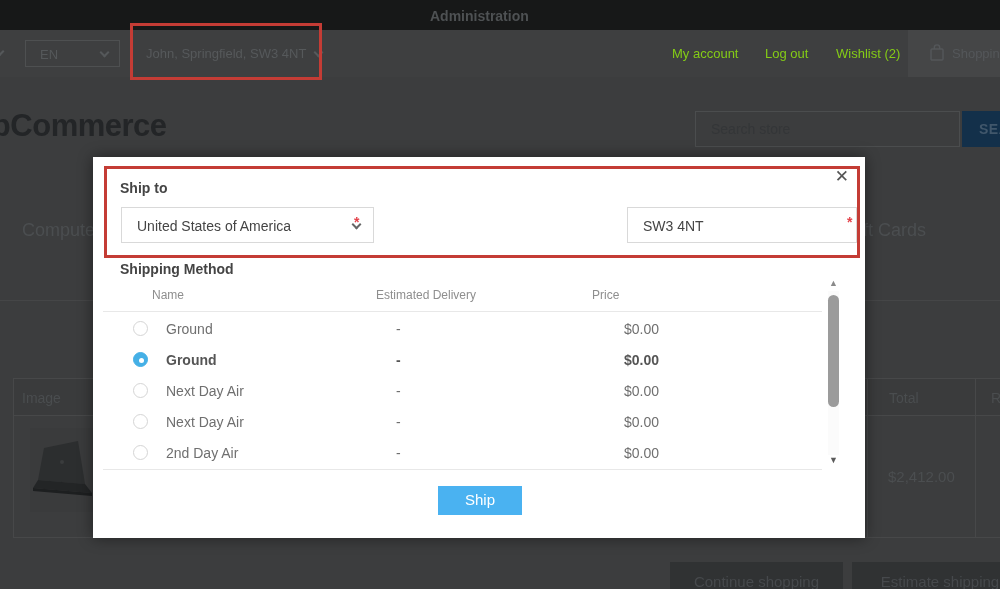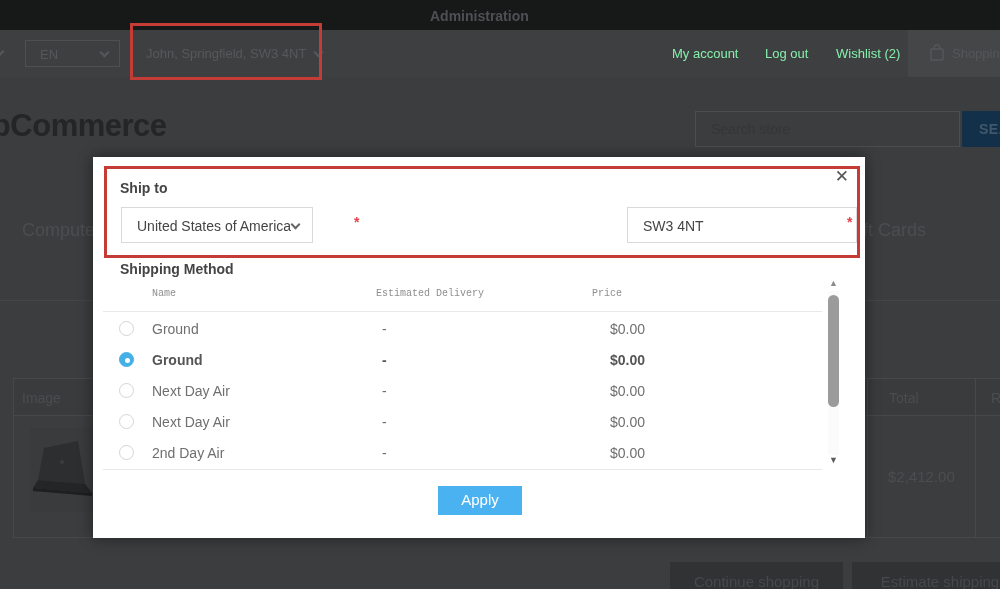--- a/index.html
+++ b/index.html
@@ -18,21 +18,21 @@
   .header-bar { left:0; top:30px; width:1000px; height:47px; background:#3e3f40; }
   .chev { display:inline-block; width:7px; height:7px;
           border-right:2px solid currentColor; border-bottom:2px solid currentColor;
           transform:rotate(45deg); }
   .cut-chevron { left:-4px; top:48px; color:#55585a; }
   .en-box { left:25px; top:40px; width:95px; height:27px; border:1px solid #4e5051; color:#55585a; }
   .en-box .val { position:absolute; left:14px; top:6px; font-size:13px; }
   .en-box .chev { position:absolute; right:11px; top:8px; }
   .customer-dd { left:146px; top:46px; font-size:13px; color:#56595b; white-space:nowrap; }
   .customer-dd .chev { margin-left:9px; position:relative; top:-2px; }
-  .hlink { top:46px; font-size:13px; color:#86efac; white-space:nowrap; }
+  .hlink { top:46px; font-size:13px; color:#84cc16; white-space:nowrap; }
   .cart-seg { left:908px; top:30px; width:92px; height:47px; background:#454647; }
   .cart-seg .lbl { position:absolute; left:44px; top:16px; font-size:13px; color:#54575a; white-space:nowrap; }
   .bag-icon { position:absolute; left:21px; top:13px; }
 
   .logo { left:-45px; top:108px; font-size:31px; font-weight:700; color:#232527;
           letter-spacing:-0.5px; white-space:nowrap; }
 
   .search-input { left:695px; top:111px; width:265px; height:36px; border:1px solid #4b4d4e; }
   .search-input .ph { position:absolute; left:15px; top:9px; font-size:14px; color:#343638; }
   .search-btn { left:962px; top:111px; width:90px; height:36px; background:#13304a;
@@ -55,23 +55,23 @@
   .modal { left:93px; top:157px; width:772px; height:381px; background:#ffffff;
            box-shadow:0 0 14px rgba(0,0,0,0.45); z-index:5; }
   .modal .close { position:absolute; right:16px; top:11px; font-size:17px; color:#555;
                   cursor:pointer; line-height:1; }
   .sec-label { position:absolute; font-size:14px; font-weight:700; color:#444;text-align:right; }
   .field { position:absolute; top:50px; height:36px; border:1px solid #d9d9d9; background:#fff; }
   .field .val { position:absolute; left:15px; top:10px; font-size:14px; color:#444; white-space:nowrap; }
   .field .chev { position:absolute; right:13px; top:13px; color:#666; }
   .req { position:absolute; top:57px; color:#e4434b; font-size:14px; font-weight:700; }
 
-  .smt-head { position:absolute; top:131px; font-size:10px; color:#8e8e8e; white-space:nowrap;font-family:Liberation Mono, monospace; }
+  .smt-head { position:absolute; top:131px; font-size:12px; color:#8e8e8e; white-space:nowrap; }
   .smt-line { position:absolute; left:10px; width:719px; height:1px; background:#e8e8e8; }
-  .rows { position:absolute; left:10px; top:157px; width:719px; }
+  .rows { position:absolute; left:24px; top:157px; width:719px; }
   .sm-row { position:relative; height:31px; cursor:default; }
   .sm-row .radio { position:absolute; left:16px; top:7px; width:15px; height:15px;
                    border:1px solid #d5d5d5; border-radius:50%; background:#fff; }
   .sm-row .c-name { position:absolute; left:49px; top:7px; font-size:14px; color:#6f6f6f; }
   .sm-row .c-del  { position:absolute; left:279px; top:7px; font-size:14px; color:#6f6f6f; }
   .sm-row .c-price{ position:absolute; left:507px; top:7px; font-size:14px; color:#6f6f6f; }
   .sm-row.selected .c-name, .sm-row.selected .c-del, .sm-row.selected .c-price
     { color:#555; font-weight:700; }
   .sm-row.selected .radio { background:#45b0e6; border-color:#45b0e6; }
   .sm-row.selected .radio::after { content:""; position:absolute; left:5px; top:5px;
@@ -158,21 +158,21 @@
 <span class="abs total-val">$2,412.00</span>
 
 <div class="abs gbtn" style="left:670px;width:173px;">Continue shopping</div>
 <div class="abs gbtn" style="left:852px;width:176px;">Estimate shipping</div>
 
 <div class="abs modal">
   <span class="close">✕</span>
 
   <span class="sec-label" style="left:27px;top:23px;">Ship to</span>
 
-  <div class="field" style="left:28px;width:192px;text-decoration:underline;">
+  <div class="field" style="left:28px;width:253px;text-decoration:underline;">
     <span class="val">United States of America</span>
     <span class="chev"></span>
   </div>
   <span class="req" style="left:261px;">*</span>
 
 
   <div class="field" style="left:534px;width:230px;">
     <span class="val">SW3 4NT</span>
   </div>
   <span class="req" style="left:754px;">*</span>
@@ -218,17 +218,17 @@
   </div>
   <div class="smt-line" style="top:312px;"></div>
 
   <div class="vscroll">
     <div class="up">▲</div>
     <div class="track"></div>
     <div class="thumbbar"></div>
     <div class="down">▼</div>
   </div>
 
-  <div class="apply-btn">Apply</div>
+  <div class="apply-btn">Ship</div>
 </div>
 
 <div class="abs anno anno1"></div>
 <div class="abs anno anno2"></div>
 
 </body></html>

